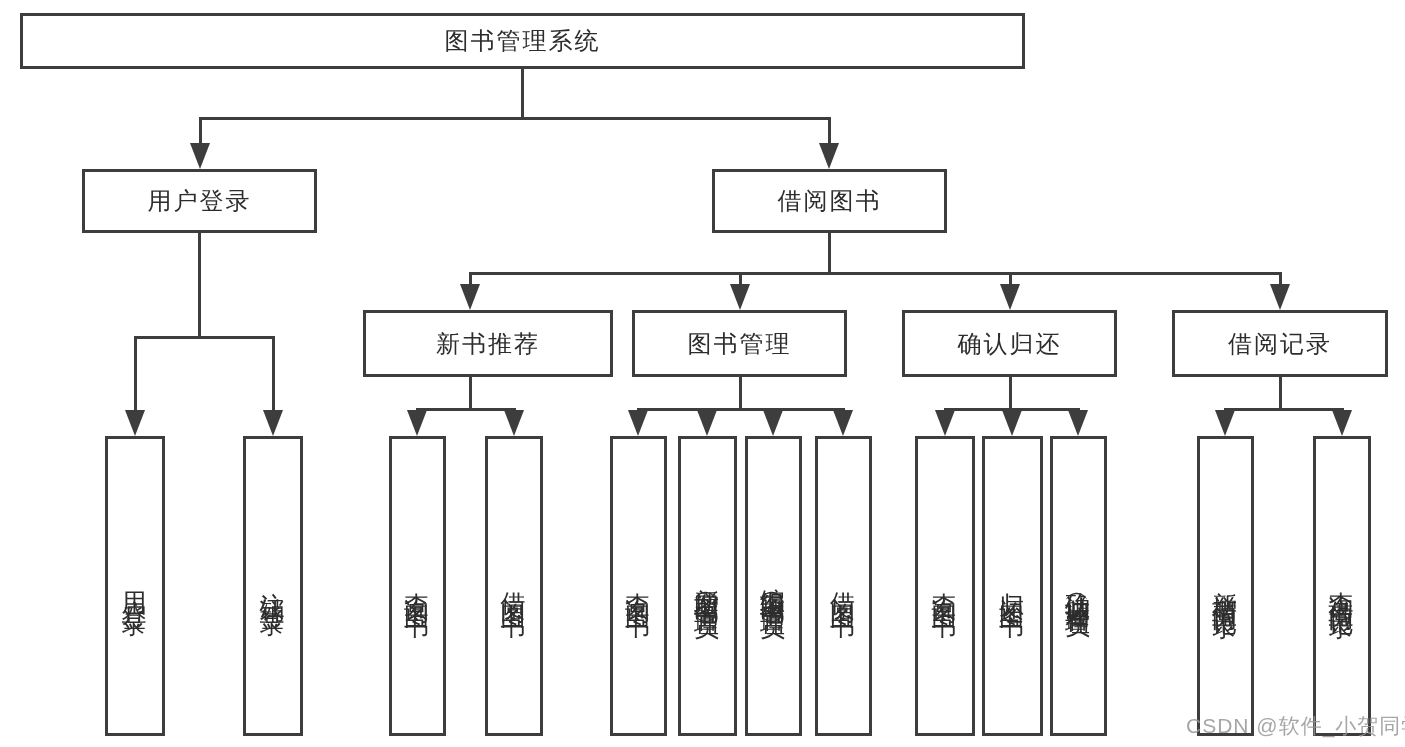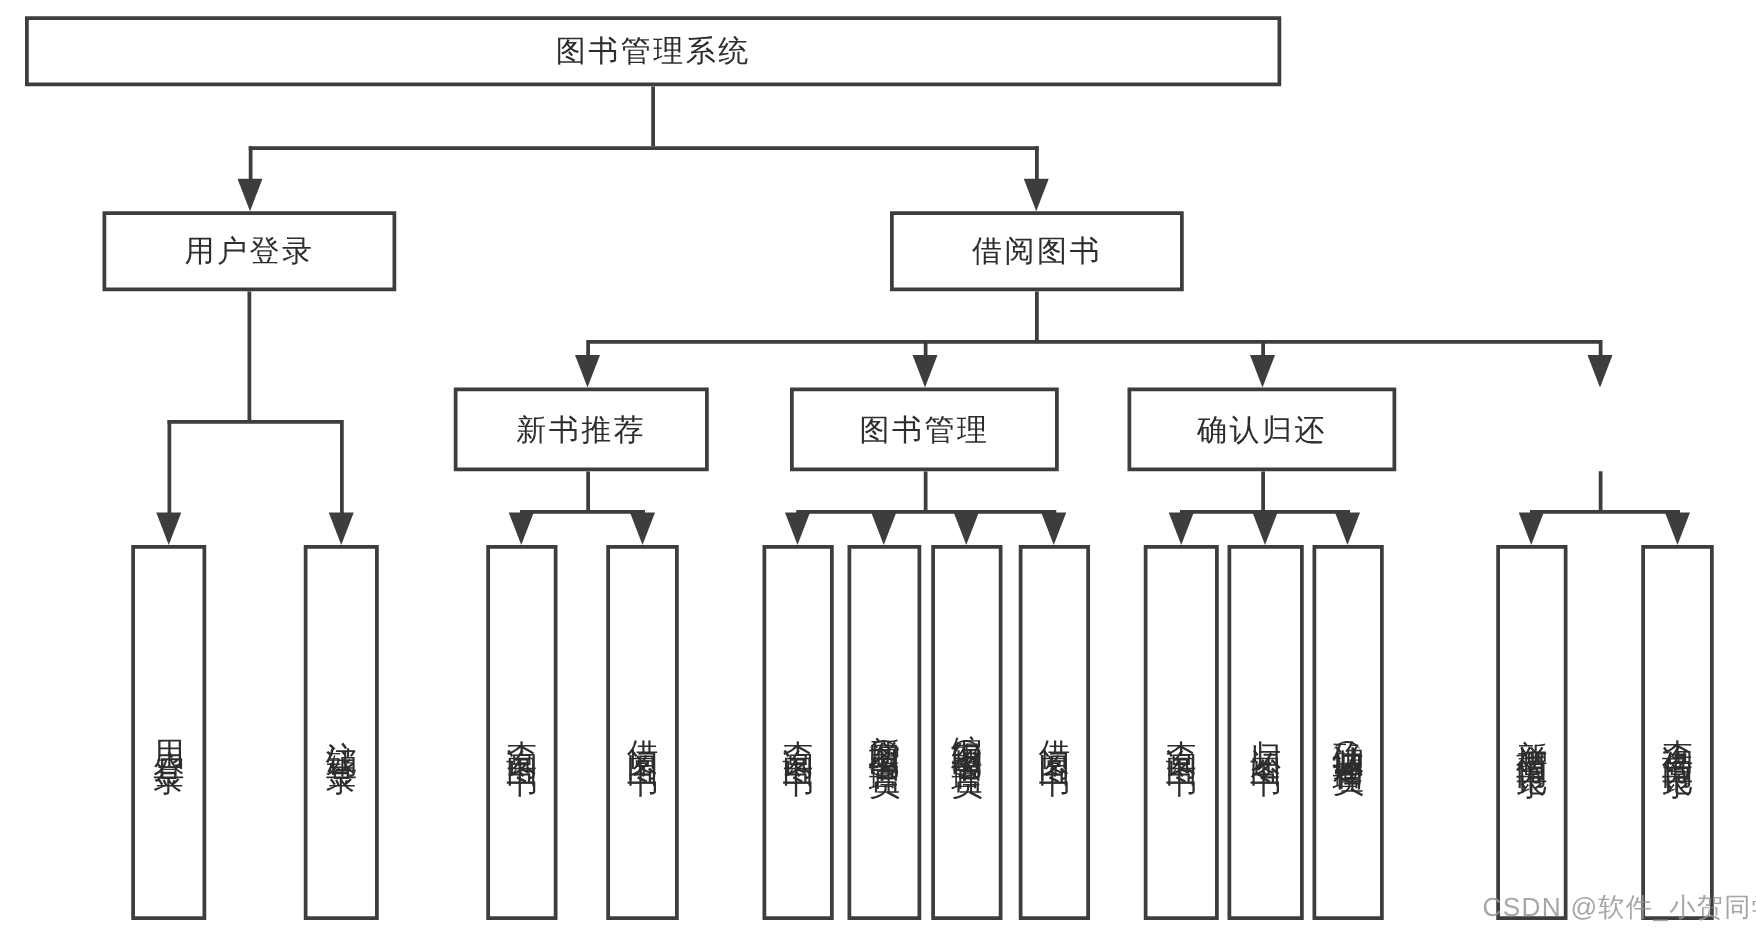--- a/index.html
+++ b/index.html
@@ -58,23 +58,24 @@
   <div class="hline" style="left:470px;top:272px;width:811px"></div>
   <div class="vline" style="left:469px;top:272px;height:20px"></div>
   <div class="arrow" style="left:460px;top:284px"></div>
   <div class="vline" style="left:739px;top:272px;height:20px"></div>
   <div class="arrow" style="left:730px;top:284px"></div>
   <div class="vline" style="left:1009px;top:272px;height:20px"></div>
   <div class="arrow" style="left:1000px;top:284px"></div>
   <div class="vline" style="left:1279px;top:272px;height:20px"></div>
   <div class="arrow" style="left:1270px;top:284px"></div>
 
-  <div class="box" style="left:363px;top:310px;width:204px;height:67px">新书推荐</div>
+  <div class="box" style="left:363px;top:310px;width:250px;height:67px">新书推荐</div>
   <div class="box" style="left:632px;top:310px;width:215px;height:67px">图书管理</div>
   <div class="box" style="left:902px;top:310px;width:215px;height:67px">确认归还</div>
+  <div class="box" style="left:1172px;top:310px;width:216px;height:67px">借阅记录</div>
 
   <div class="vline" style="left:469px;top:377px;height:31px"></div>
   <div class="hline" style="left:417px;top:408px;width:98px"></div>
   <div class="vline" style="left:416px;top:408px;height:14px"></div>
   <div class="arrow" style="left:407px;top:410px"></div>
   <div class="vline" style="left:513px;top:408px;height:14px"></div>
   <div class="arrow" style="left:504px;top:410px"></div>
 
   <div class="vline" style="left:739px;top:377px;height:31px"></div>
   <div class="hline" style="left:638px;top:408px;width:206px"></div>

